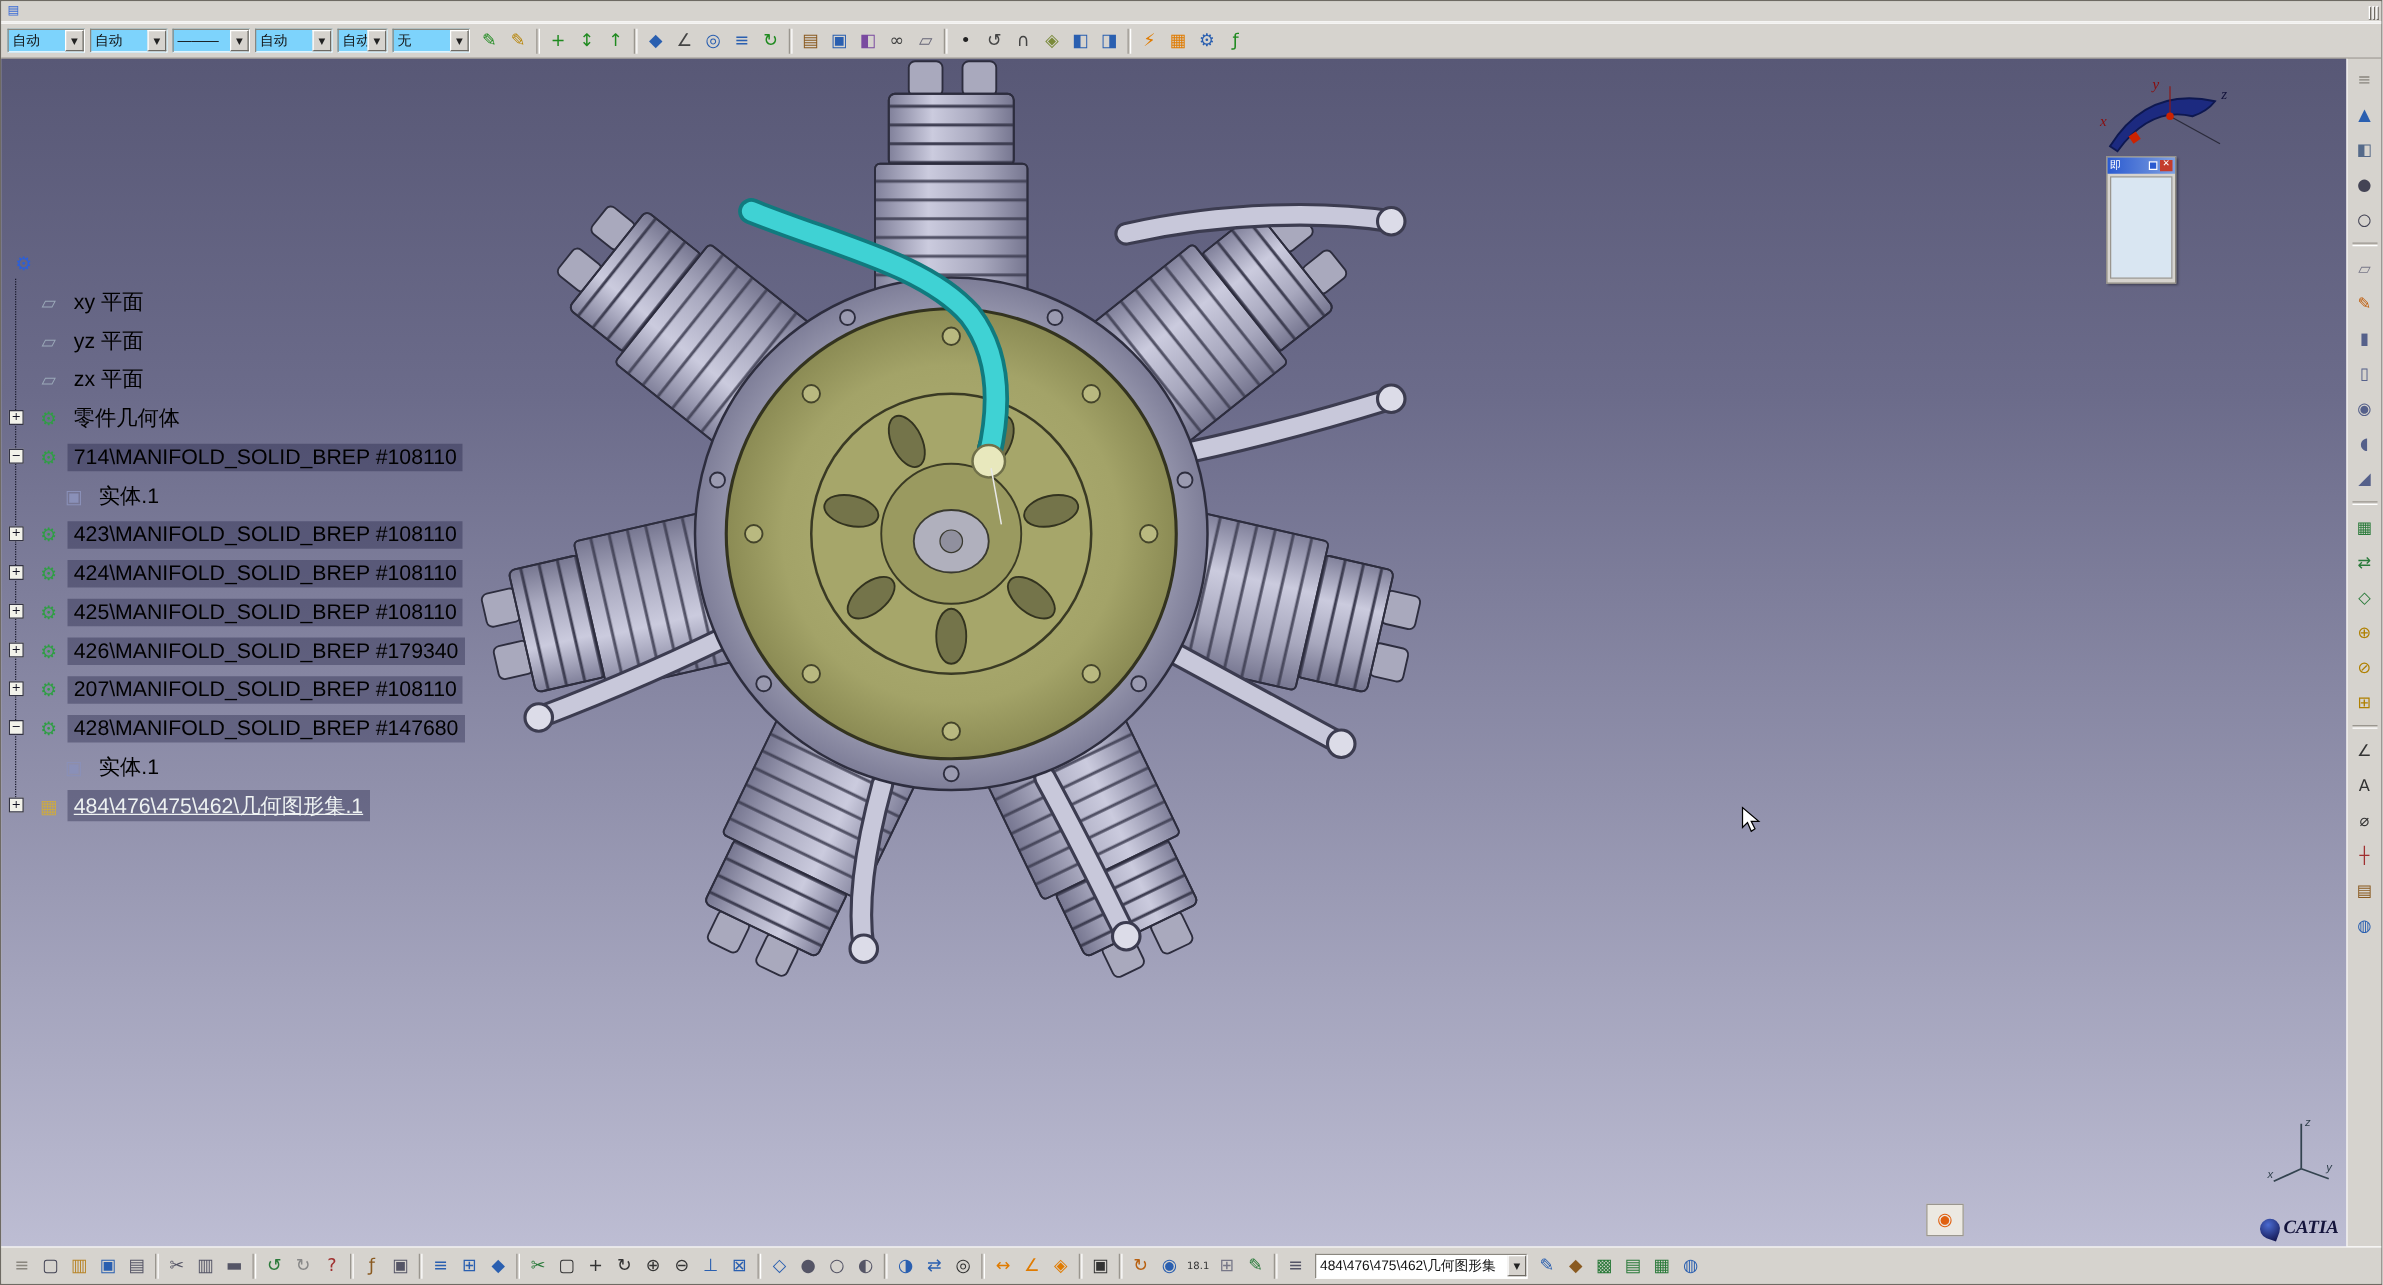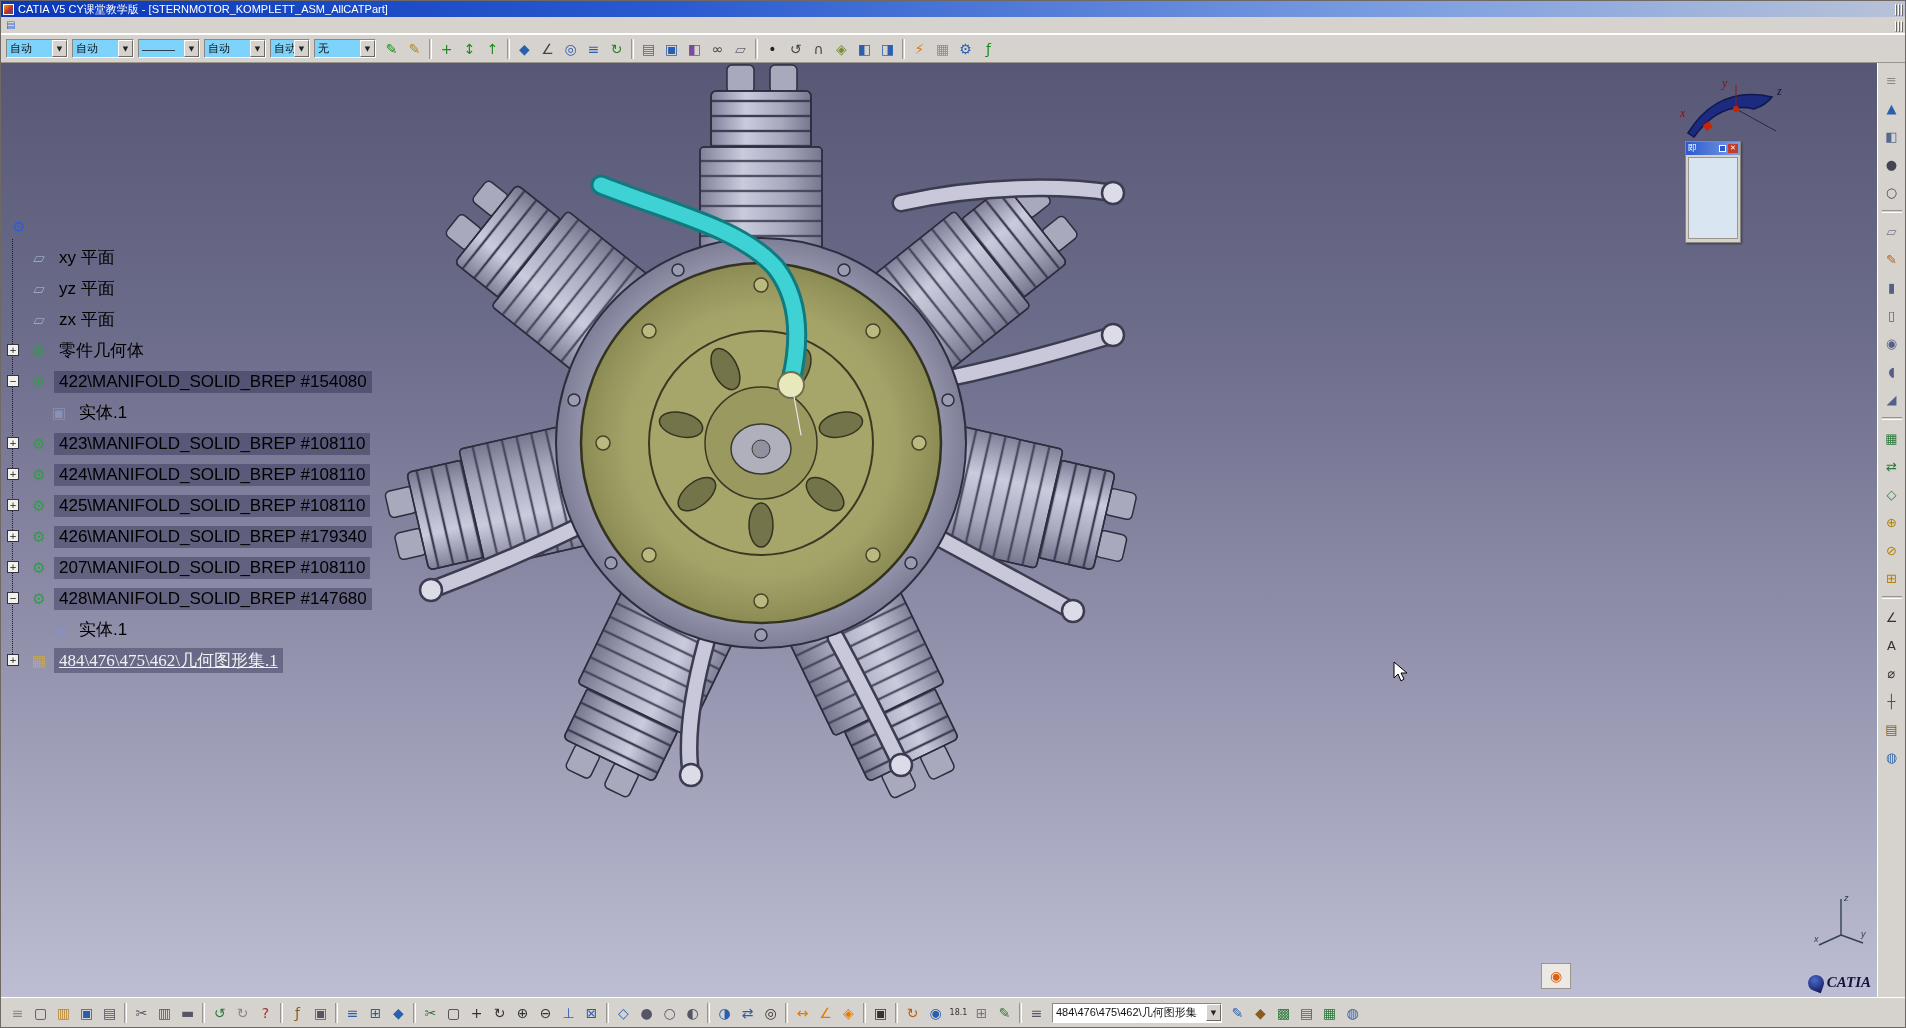--- a/index.html
+++ b/index.html
@@ -59,21 +59,21 @@
   .tree { position:absolute; left:6px; top:148px; font-size:17px; color:#000; }
   .tree::before { content:""; position:absolute; left:5px; top:28px; bottom:18px;
     border-left:1px dotted #1a1a2e; }
   .tree-row { position:relative; display:flex; align-items:center; height:31px; white-space:nowrap; }
   .exp { display:none; position:absolute; left:0; top:9px; width:12px; height:12px;
     background:#f2f2ea; border:1px solid #334; font-size:9px; line-height:10px;
     align-items:center; justify-content:center; color:#112; z-index:2; }
   .tree-ico { width:20px; margin-right:5px; font-size:15px; text-align:center; }
   .tree-label { padding:1px 5px; }
   .tree-label.boxed { background:rgba(22,22,58,0.34); }
-  .tree-label.underline { text-decoration:underline;font-family:Liberation Serif, serif; }
+  .tree-label.underline { text-decoration:underline; }
 
   
   .compass { position:absolute; top:12px; right:86px; }
   .ctext { font-size:12px; font-style:italic; font-family:"Liberation Serif","DejaVu Serif",serif; }
   .ctext.red { fill:#8b0d0d; } .ctext.dark { fill:#14143c; }
 
   .palette { position:absolute; top:78px; right:136px; width:56px; height:102px;
     background:#d6d3ce; border:1px solid #8a877f; box-shadow:1px 1px 2px rgba(0,0,0,.4); }
   .palette-title { height:13px; display:flex; align-items:center; gap:2px; padding:0 2px;
     background:linear-gradient(90deg,#2a5ad0,#7fa0e0); color:#fff; font-size:9px; }
@@ -112,25 +112,20 @@
   .statusbar { height:16px; flex:0 0 16px; display:flex; align-items:center;
     justify-content:space-between; background:#d6d3ce; border-top:1px solid #fff;
     font-size:12px; color:#222; padding:0 6px; }
   .status-right { width:230px; height:12px; border:1px solid; border-color:#8a877f #fff #fff #8a877f; }
 </style>
 </head>
 <body>
 
 <div class="app">
 
-  <div class="titlebar">
-    <span class="app-icon"></span>
-    <span class="title">CATIA V5 CY课堂教学版 - [STERNMOTOR_KOMPLETT_ASM_AllCATPart]</span>
-    <span id="win-controls"><span class="winbtn"></span><span class="winbtn"></span><span class="winbtn close"></span></span>
-  </div>
 
   <div class="menubar">
     <span class="doc-icon glyph">▤</span>
     <span id="menu-items" style="display:flex;">
         <span class="menu-item"></span>
         <span class="menu-item"></span>
         <span class="menu-item"></span>
         <span class="menu-item"></span>
         <span class="menu-item"></span>
         <span class="menu-item"></span>
@@ -442,21 +437,21 @@
             <span class="tree-label">zx 平面</span>
           </div>
           <div class="tree-row" style="padding-left: 22px;">
             <span class="exp glyph" style="display: flex;">+</span>
             <span class="tree-ico glyph" style="color: rgb(47, 158, 68);">⚙</span>
             <span class="tree-label">零件几何体</span>
           </div>
           <div class="tree-row" style="padding-left: 22px;">
             <span class="exp glyph" style="display: flex;">−</span>
             <span class="tree-ico glyph" style="color: rgb(47, 158, 68);">⚙</span>
-            <span class="tree-label boxed">422\MANIFOLD_SOLID_BREP #154080</span>
+            <span class="tree-label boxed">714\MANIFOLD_SOLID_BREP #108110</span>
           </div>
           <div class="tree-row" style="padding-left: 42px;">
 
             <span class="tree-ico glyph" style="color: rgb(138, 144, 184);">▣</span>
             <span class="tree-label">实体.1</span>
           </div>
           <div class="tree-row" style="padding-left: 22px;">
             <span class="exp glyph" style="display: flex;">+</span>
             <span class="tree-ico glyph" style="color: rgb(47, 158, 68);">⚙</span>
             <span class="tree-label boxed">423\MANIFOLD_SOLID_BREP #108110</span>

